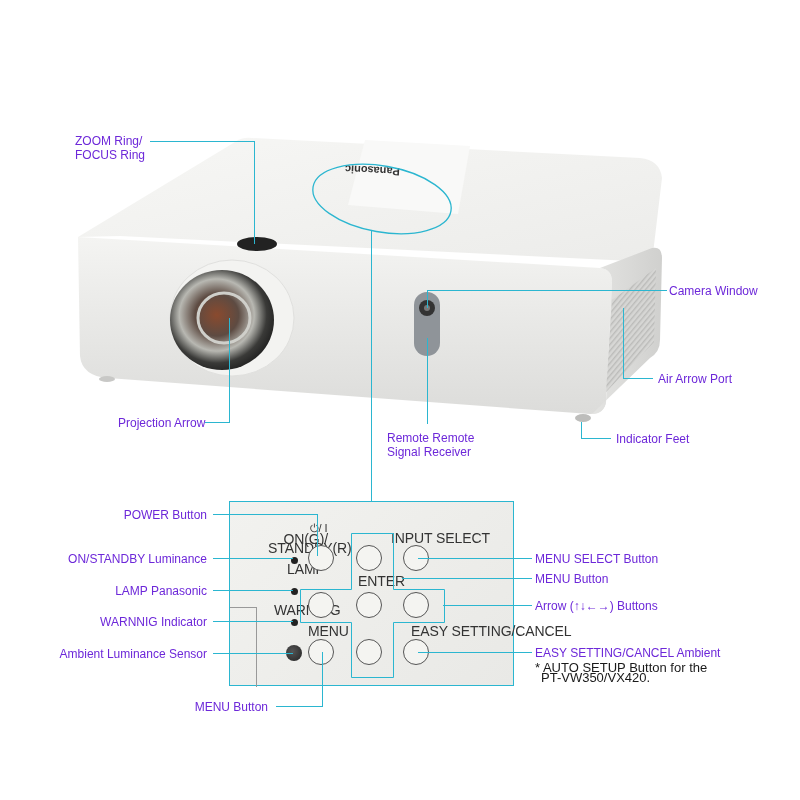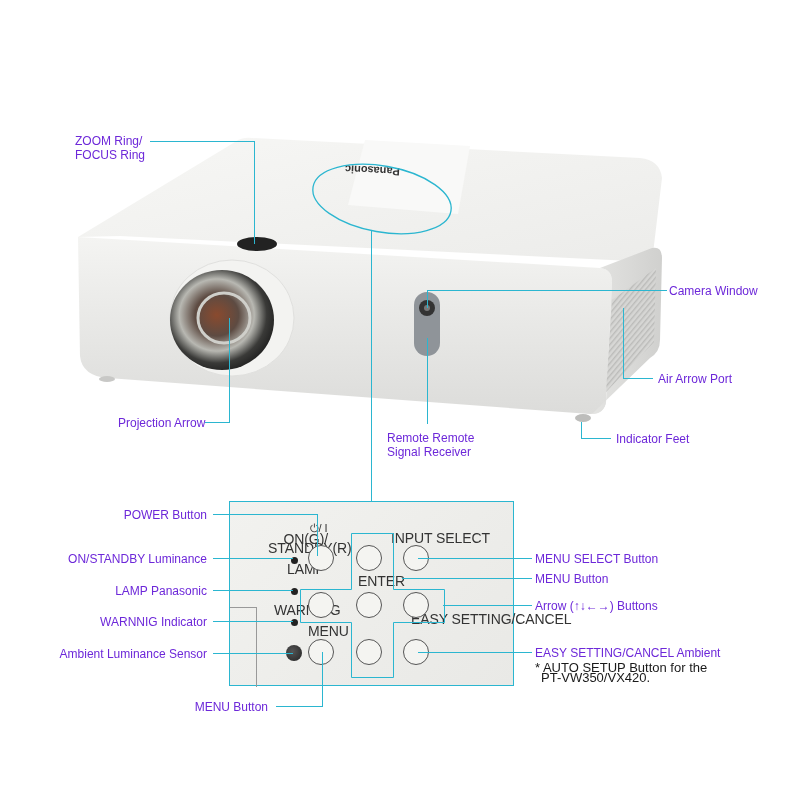--- a/index.html
+++ b/index.html
@@ -115,21 +115,21 @@
   <div class="plbl" style="left:80px;top:22px;font-size:11px;">⏻/ I</div>
   <div class="plbl" style="left:38px;top:33px;text-align:right;width:60px;">
     <div>ON(G)/</div>
     <div>STANDBY(R)</div>
   </div>
   <div class="plbl" style="left:161px;top:32px;">INPUT SELECT</div>
   <div class="plbl" style="left:128px;top:75px;">ENTER</div>
   <div class="plbl" style="left:57px;top:63px;">LAMP</div>
   <div class="plbl" style="left:44px;top:104px;">WARNING</div>
   <div class="plbl" style="left:78px;top:125px;">MENU</div>
-  <div class="plbl" style="left:157px;top:113px;padding-left:24px;">EASY SETTING/CANCEL</div>
+  <div class="plbl" style="left:157px;top:125px;padding-left:24px;">EASY SETTING/CANCEL</div>
 
   <div class="led" style="left:61px;top:55px;"></div>
   <div class="led" style="left:61px;top:86px;"></div>
   <div class="led" style="left:61px;top:117px;"></div>
   <div class="sensor" style="left:56px;top:143px;"></div>
 
   <div class="pbtn" style="left:78px;top:43px;"></div>
   <div class="pbtn" style="left:126px;top:43px;"></div>
   <div class="pbtn" style="left:173px;top:43px;"></div>
   <div class="pbtn" style="left:78px;top:90px;"></div>

